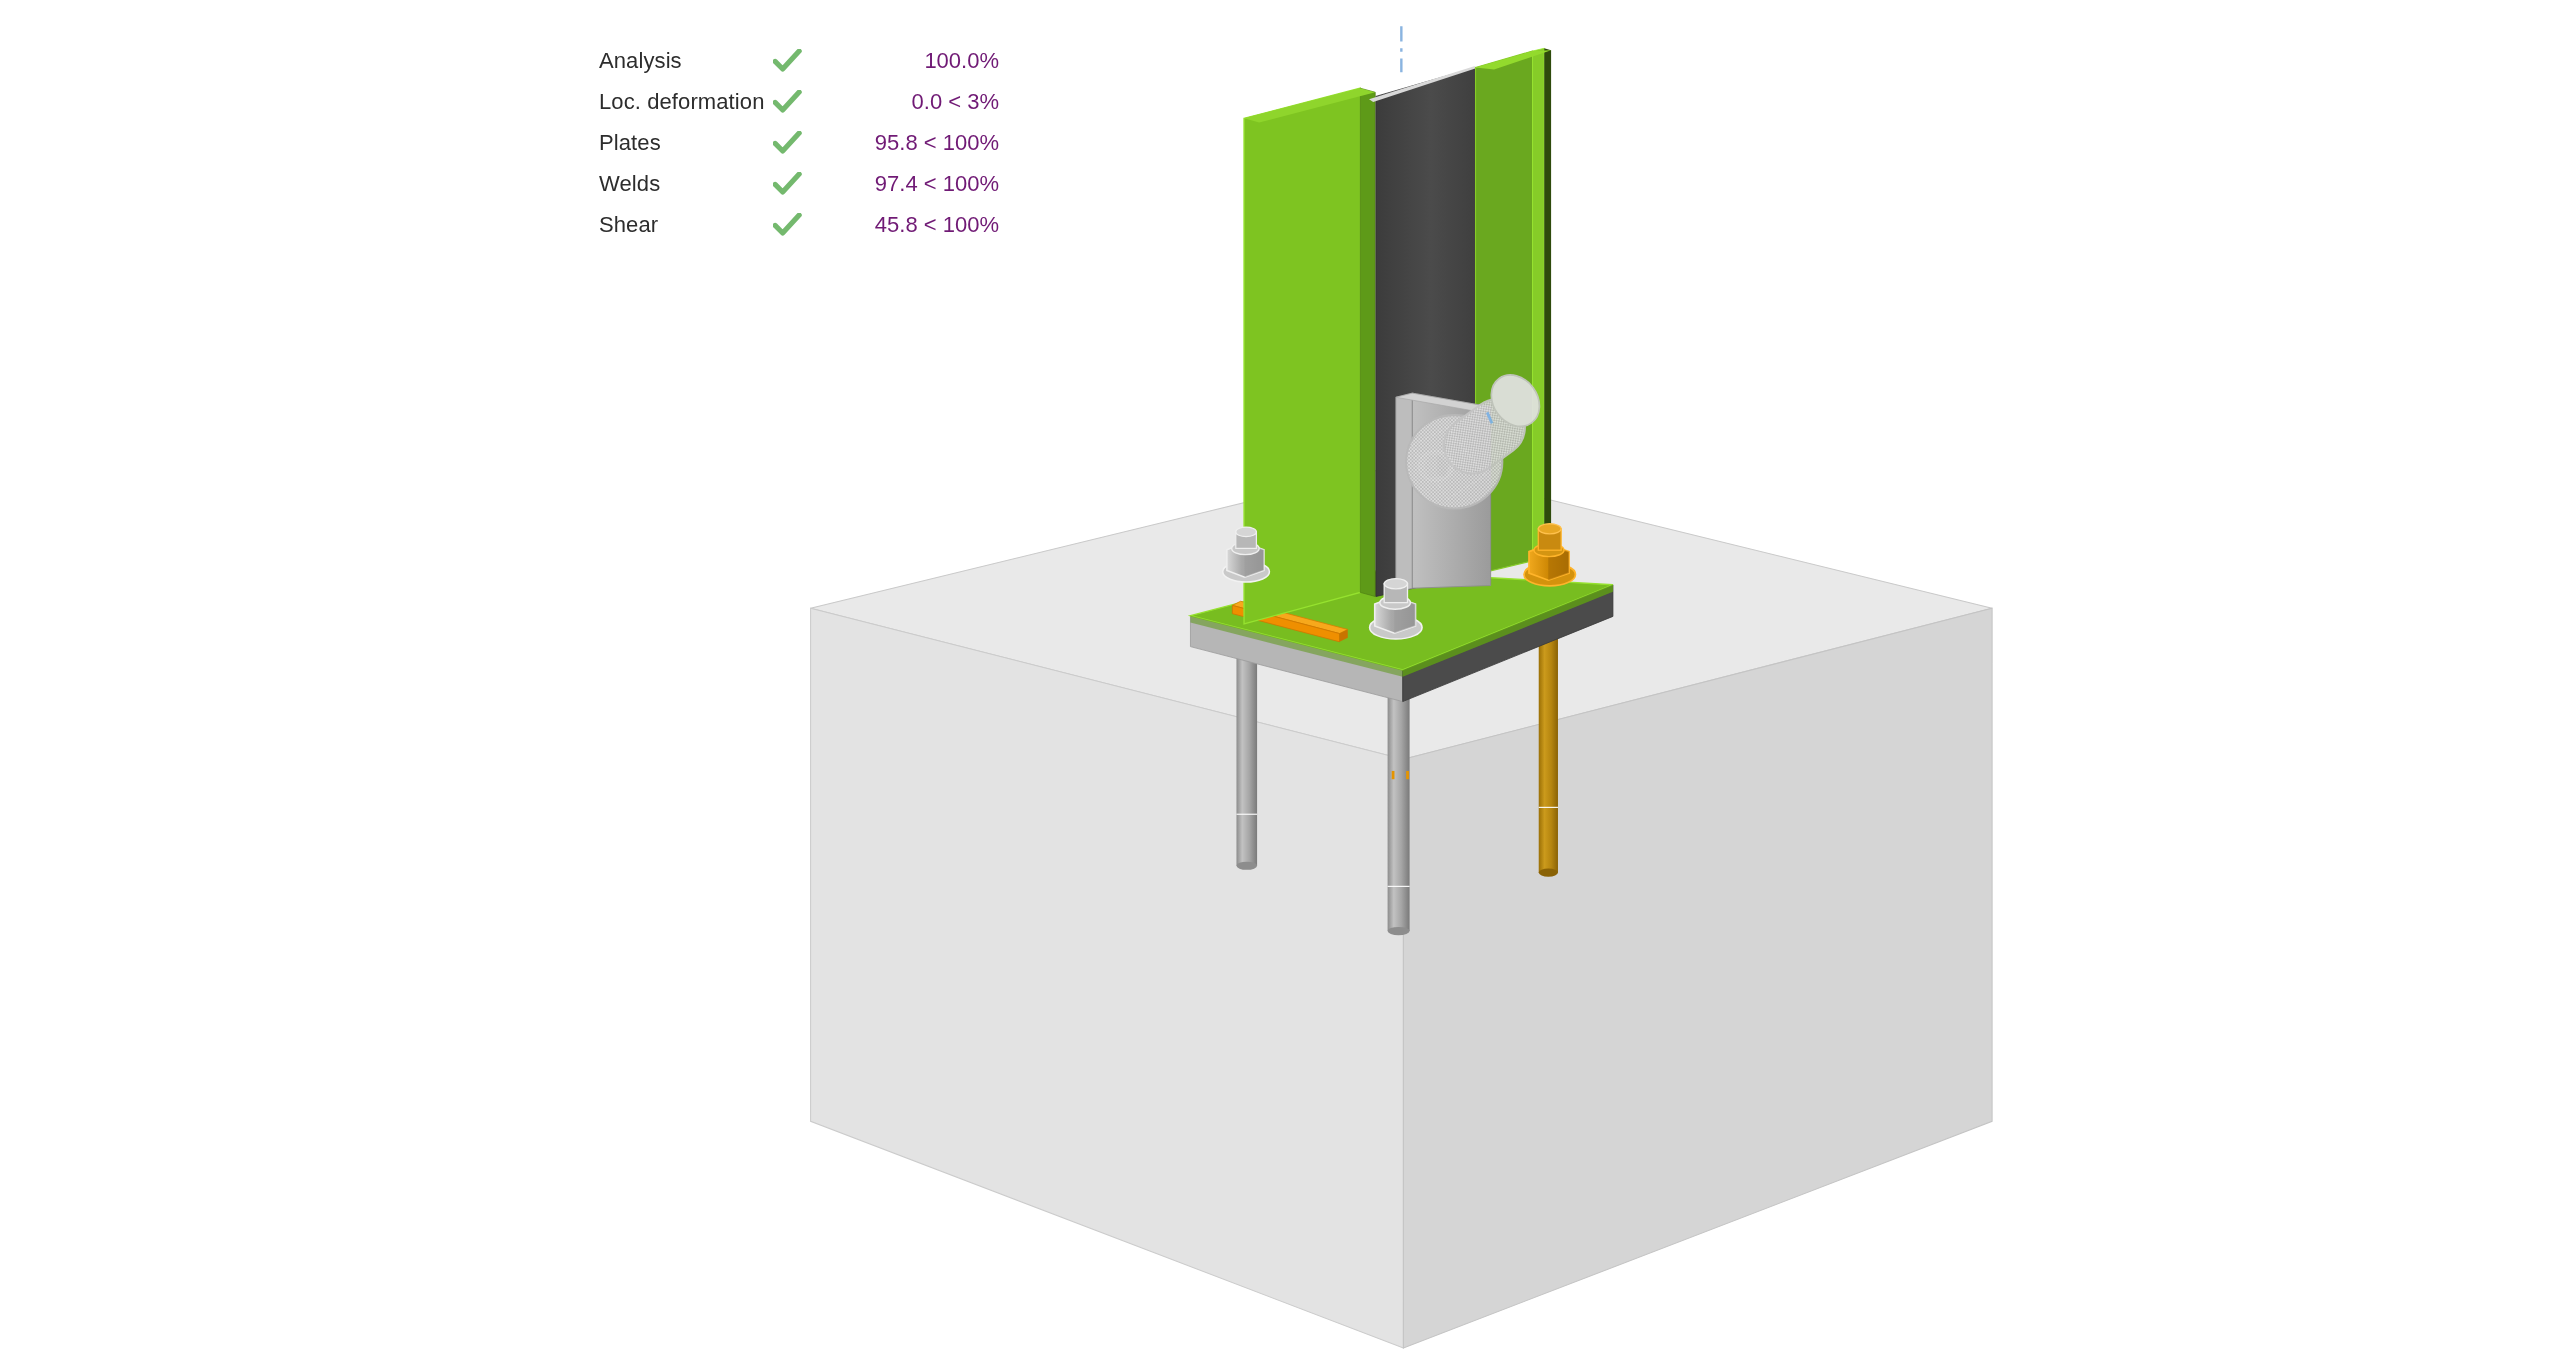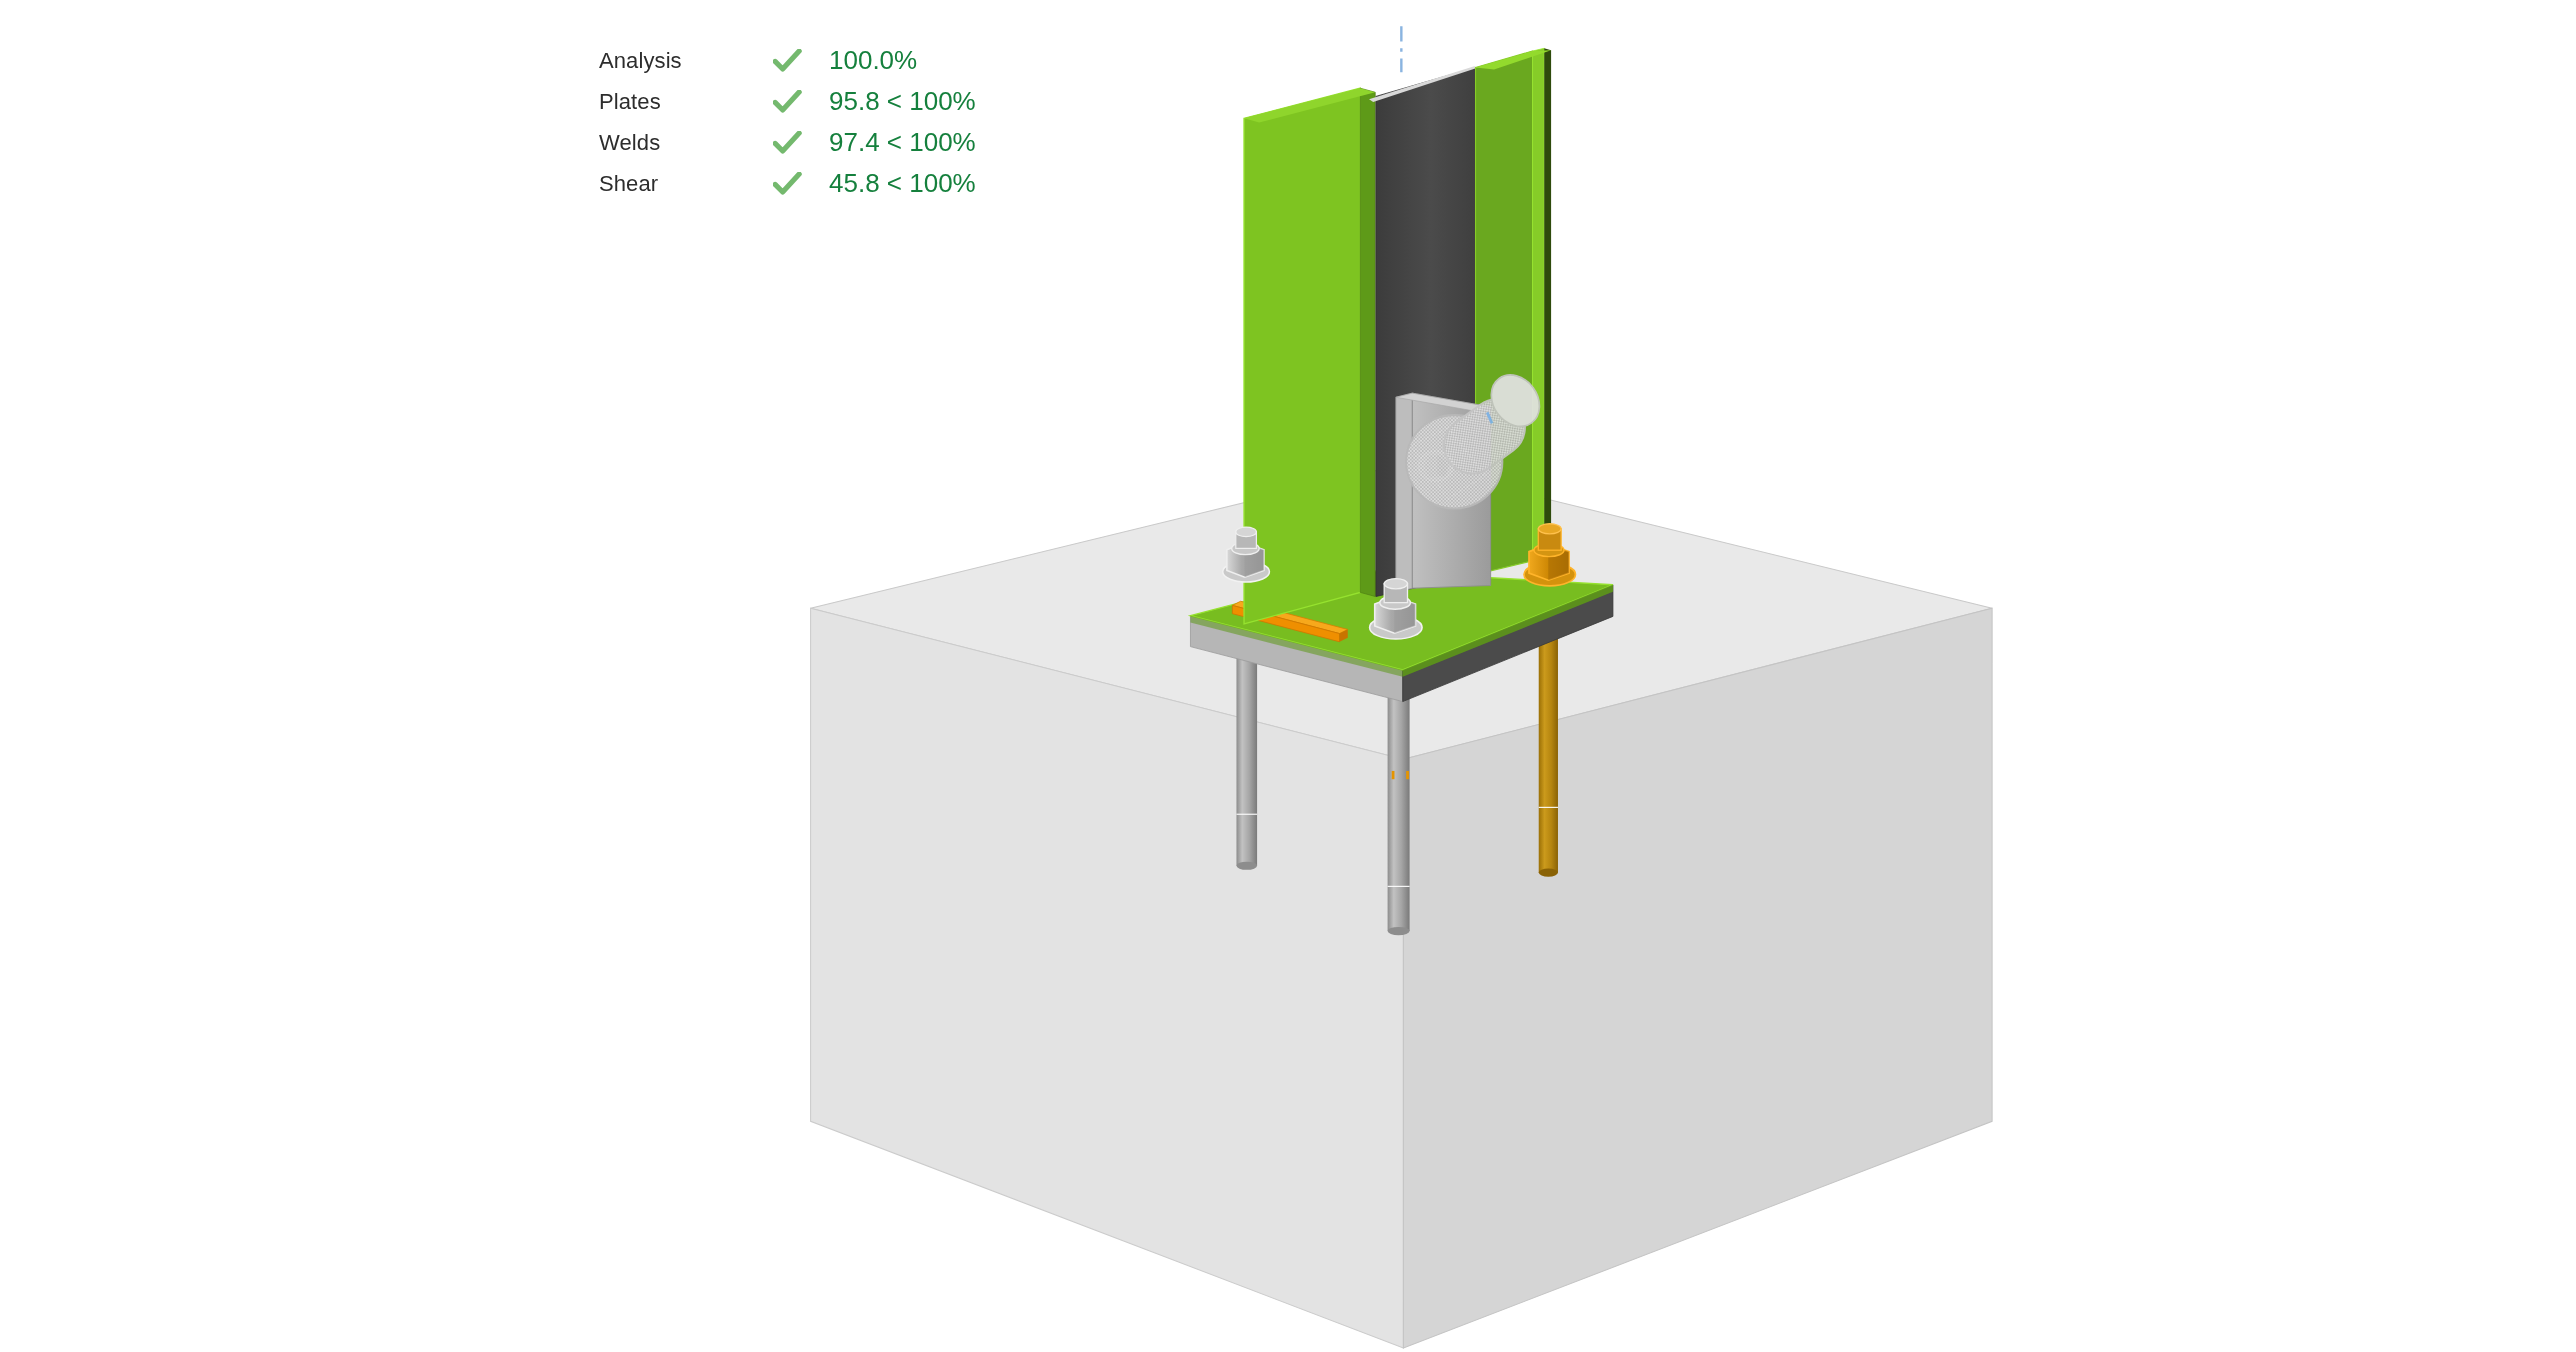--- a/index.html
+++ b/index.html
@@ -32,24 +32,24 @@
   .result-check {
     width: 62px;
     display: flex;
     justify-content: flex-start;
     align-items: center;
     padding-left: 5.5px;
   }
   .result-check svg { display:block; }
   .result-value {
     flex: 1;
-    text-align: left;
+    text-align: right;
     padding-right: 26px;
-    font-size: 26px;
-    color: #15803d;
+    font-size: 22px;
+    color: #701a75;
     white-space: nowrap;
   }
 
   
   #scene { position:absolute; left:0; top:0; width:2576px; height:1353px; }
   #scene svg { display:block; }
 </style>
 </head>
 <body>
 
@@ -245,20 +245,29 @@
       <div class="result-row">
         <div class="result-label">Analysis</div>
         <div class="result-check">
           <svg width="29" height="23.4" viewBox="0 0 42 34">
             <path d="M3 18 L14 29 L38 3" fill="none" stroke="#74b96e" stroke-width="7.5" stroke-linecap="round" stroke-linejoin="round"></path>
           </svg>
         </div>
         <div class="result-value">100.0%</div>
       </div>
       <div class="result-row">
+        <div class="result-label">Loc. deformation</div>
+        <div class="result-check">
+          <svg width="29" height="23.4" viewBox="0 0 42 34">
+            <path d="M3 18 L14 29 L38 3" fill="none" stroke="#74b96e" stroke-width="7.5" stroke-linecap="round" stroke-linejoin="round"></path>
+          </svg>
+        </div>
+        <div class="result-value">0.0 &lt; 3%</div>
+      </div>
+      <div class="result-row">
         <div class="result-label">Plates</div>
         <div class="result-check">
           <svg width="29" height="23.4" viewBox="0 0 42 34">
             <path d="M3 18 L14 29 L38 3" fill="none" stroke="#74b96e" stroke-width="7.5" stroke-linecap="round" stroke-linejoin="round"></path>
           </svg>
         </div>
         <div class="result-value">95.8 &lt; 100%</div>
       </div>
       <div class="result-row">
         <div class="result-label">Welds</div>

